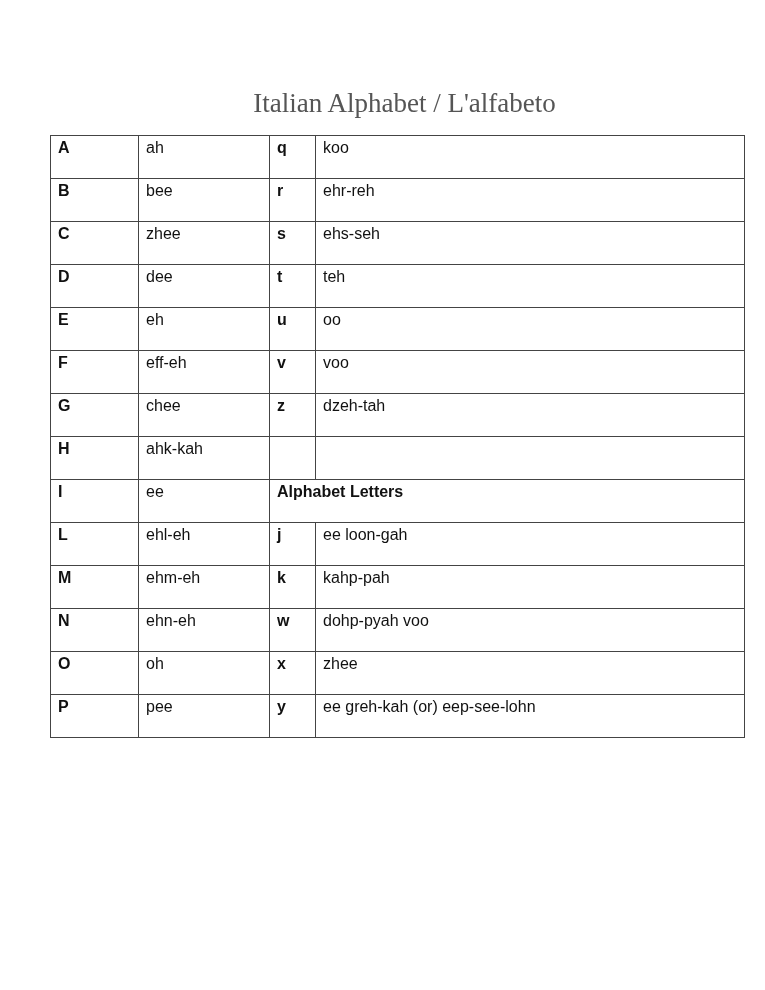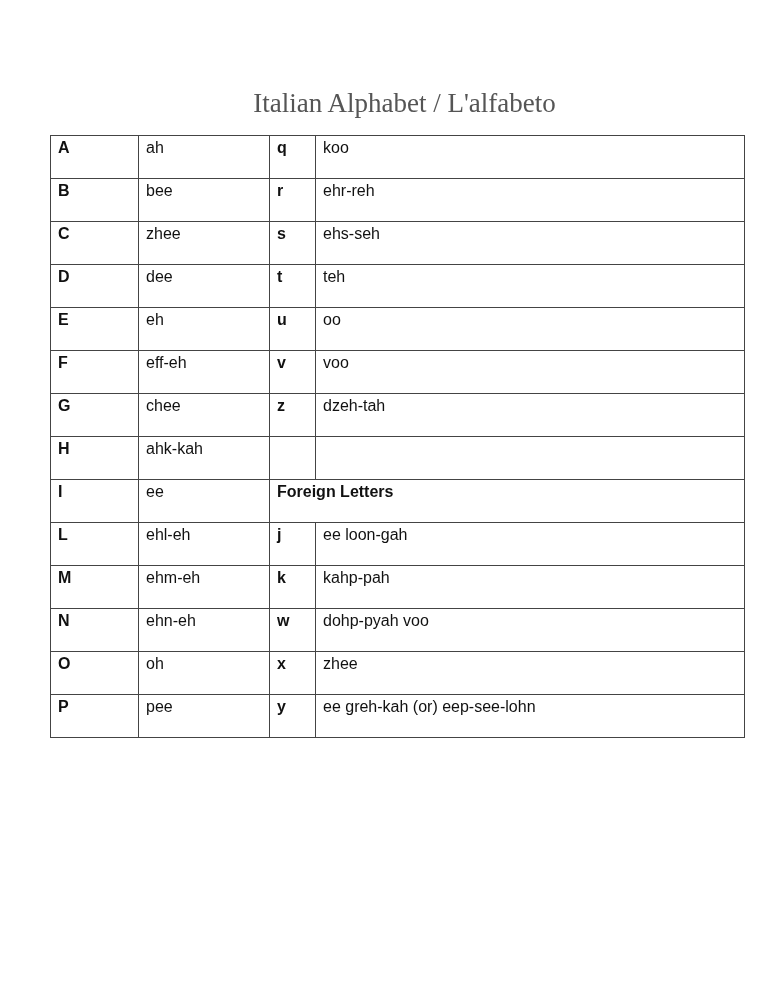--- a/index.html
+++ b/index.html
@@ -77,21 +77,21 @@
       </tr>
       <tr>
         <td class="letter">H</td>
         <td>ahk-kah</td>
         <td class="letter"></td>
         <td></td>
       </tr>
       <tr>
         <td class="letter">I</td>
         <td>ee</td>
-        <td class="section" colspan="2">Foreign Letters</td>
+        <td class="section" colspan="2">Alphabet Letters</td>
       </tr>
       <tr>
         <td class="letter">L</td>
         <td>ehl-eh</td>
         <td class="letter">j</td>
         <td>ee loon-gah</td>
       </tr>
       <tr>
         <td class="letter">M</td>
         <td>ehm-eh</td>

